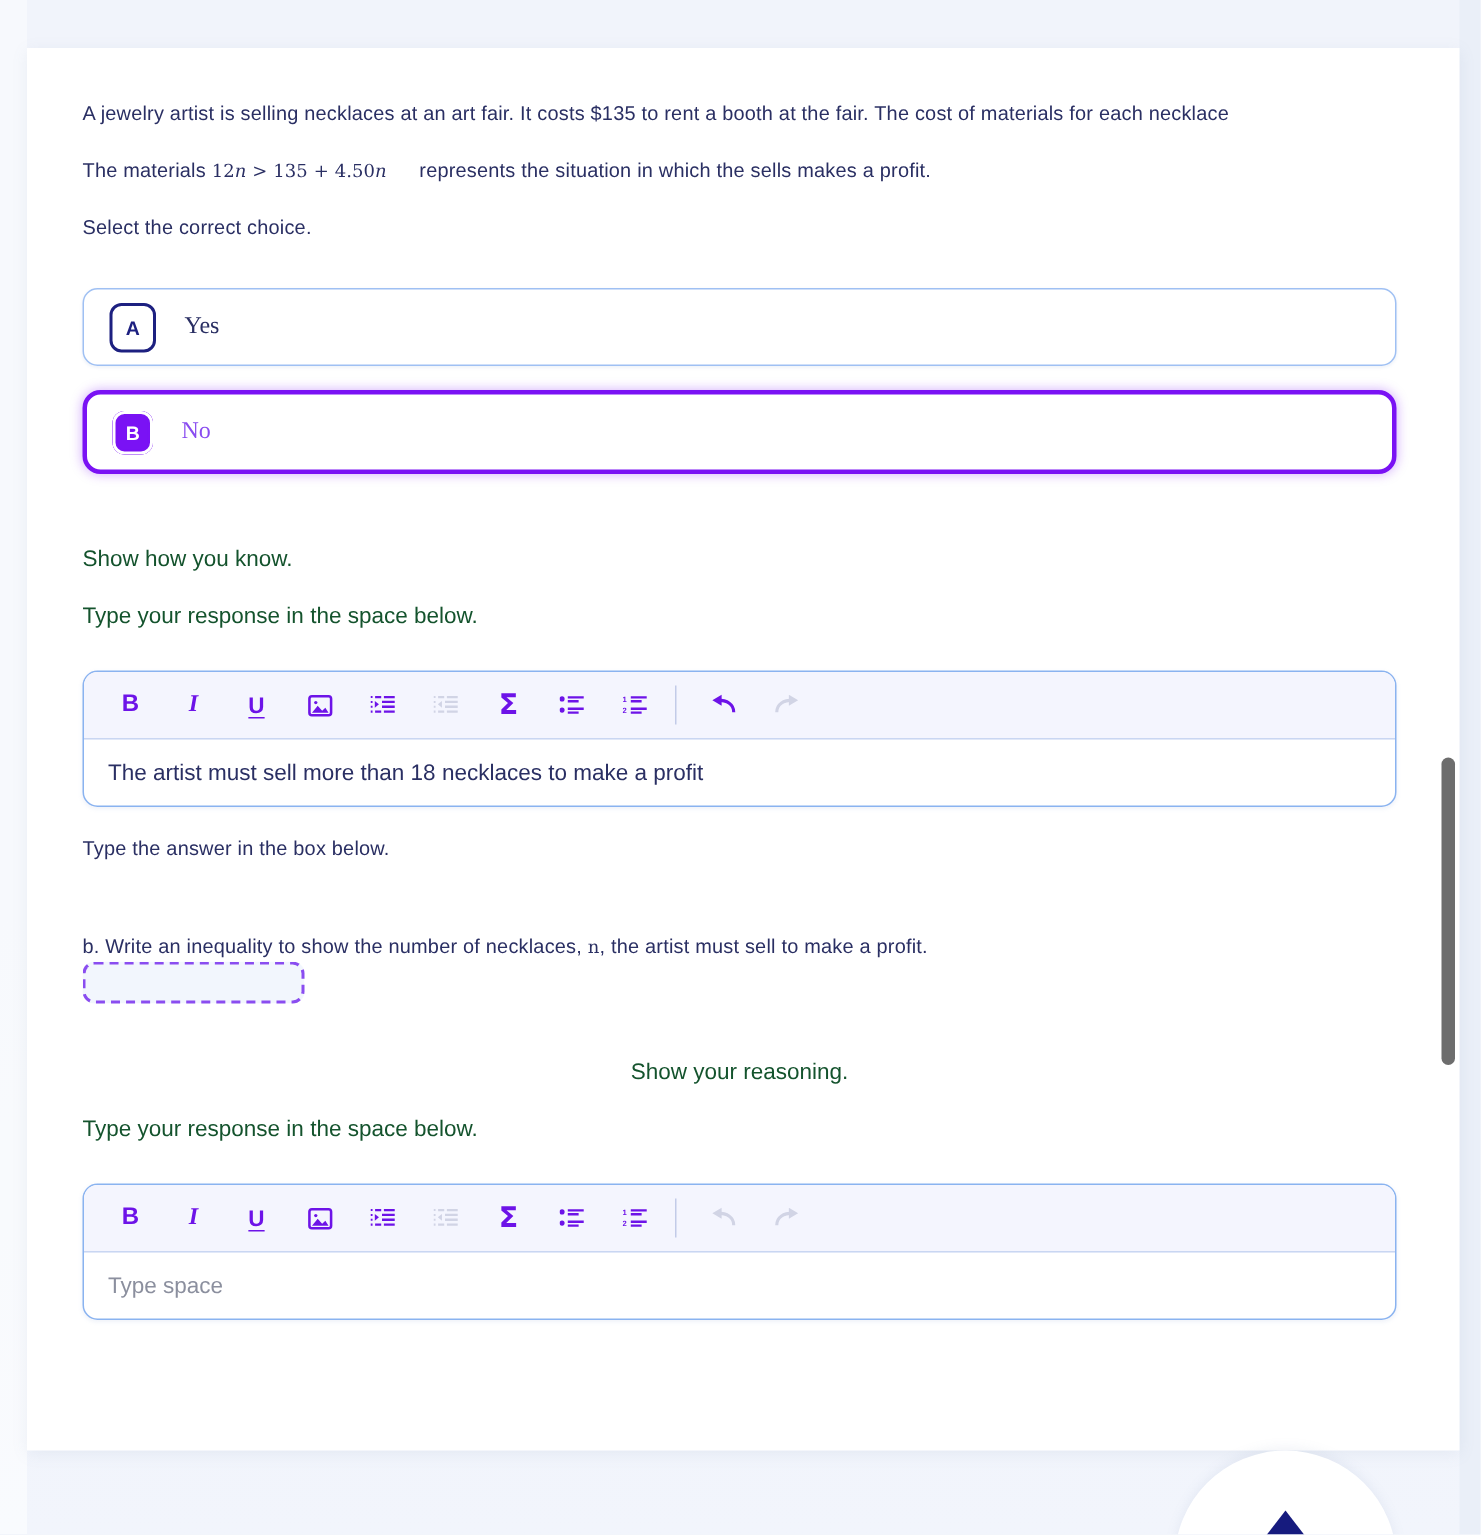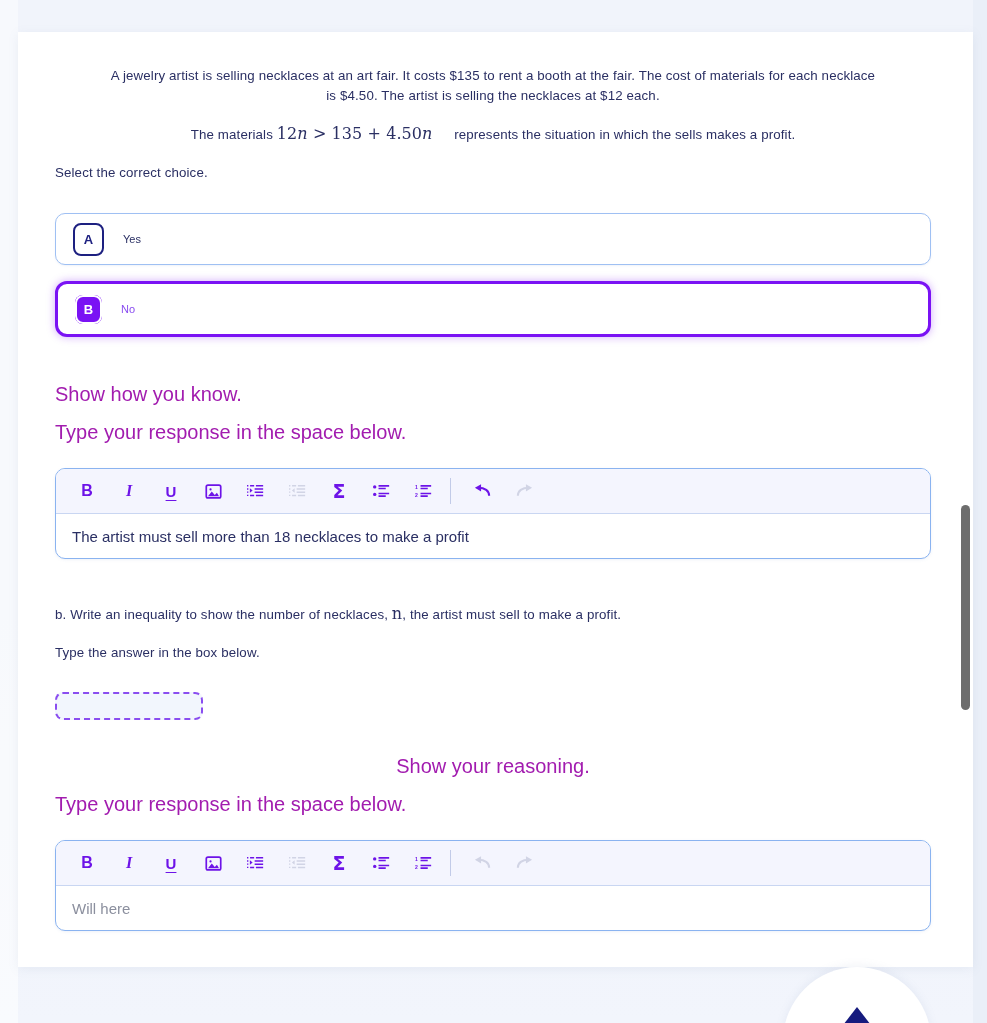--- a/index.html
+++ b/index.html
@@ -60,32 +60,32 @@
   }
 
   
   .q-text {
     color: #2a2f63;
     font-size: 13.3px;
     line-height: 20px;
     letter-spacing: 0.01em;
     margin: 0 0 0 0;
   }
-  .q-para { margin-bottom: 18px; text-align: center; }
+  .q-para { margin-bottom: 18px; }
   .mathy {
     font-family: "DejaVu Serif", "Liberation Serif", serif;
-    font-size: 16px;
+    font-size: 12px;
     letter-spacing: 0.005em;
   }
   .mathy .v { font-style: italic; }
   .spacer-after-math { display: inline-block; width: 14px; }
 
   .section-label {
-    color: #a21caf;
-    font-size: 20px;
+    color: #14532d;
+    font-size: 15px;
     line-height: 22px;
     margin: 0;
   }
 
   
   .choice {
     box-sizing: border-box;
     width: 876px;
     height: 52px;
     border-radius: 10px;
@@ -122,21 +122,22 @@
     color: #1d2080;
     background: #fff;
   }
   .badge.filled {
     background: #7a12f4;
     color: #ffffff;
     box-shadow: inset 0 0 0 2px #ffffff, inset 0 0 0 3.5px #7a12f4;
   }
   .choice-label {
     margin-left: 19px;
-    font-size: 11px;
+    font-size: 16px;
+    font-family: Liberation Serif, serif;
   }
   .choice.unselected .choice-label { color: #2a2f63; }
   .choice.selected .choice-label { color: #8a4df0; text-align: right; }
 
   
   .editor {
     box-sizing: border-box;
     width: 876px;
     border: 1px solid #8ab3f0;
     border-radius: 10px;
@@ -241,21 +242,20 @@
 
   <div class="page-gutter-left"></div>
   <div class="top-band"></div>
   <div class="right-edge"></div>
 
   <div class="card">
     <div class="card-inner">
 
       <div class="q-para">
         <div class="q-text">A jewelry artist is selling necklaces at an art fair. It costs $135 to rent a booth at the fair. The cost of materials for each necklace</div>
-        <div class="q-text">is $4.50. The artist is selling the necklaces at $12 each.</div>
       </div>
 
       <div class="q-text q-para">
         <span>The materials</span>
         <span class="mathy">12<span class="v">n</span> &gt; 135 + 4.50<span class="v">n</span></span>
         <span class="spacer-after-math"></span>
         <span>represents the situation in which the sells makes a profit.</span>
       </div>
 
       <div class="q-text" style="margin-bottom:30px;">Select the correct choice.</div>
@@ -326,24 +326,24 @@
           <div class="tb-btn disabled">
             <svg width="19" height="16" viewBox="0 0 20 16">
                 <path d="M3 13 C3 7.5 7.5 4.6 14.5 4.6" stroke="#c6c9dd" stroke-width="2.2" fill="none"></path>
                 <path d="M11.5 0.8 L18 4.7 L11.5 8.6 Z" fill="#c6c9dd"></path>
               </svg>
           </div>
         </div>
         <div class="editor-body">The artist must sell more than 18 necklaces to make a profit</div>
       </div>
 
+      <div class="q-text" style="margin-top:18px; margin-bottom:29px;">Type the answer in the box below.</div>
       <div class="q-text" style="margin-top:45px;">
         b. Write an inequality to show the number of necklaces, <span class="mathy v">n</span>, the artist must sell to make a profit.
       </div>
-      <div class="q-text" style="margin-top:18px; margin-bottom:29px;">Type the answer in the box below.</div>
 
       <div class="math-box"></div>
 
       <div class="section-label" style="margin-top:35px;text-align:center;">Show your reasoning.</div>
       <div class="section-label" style="margin-top:16px; margin-bottom:25px;">Type your response in the space below.</div>
 
       <div class="editor">
         <div class="editor-toolbar">
           <div class="tb-btn tb-bold">B</div>
           <div class="tb-btn tb-italic">I</div>
@@ -393,21 +393,21 @@
                 <path d="M8.5 0.8 L2 4.7 L8.5 8.6 Z" fill="#c6c9dd"></path>
               </svg>
           </div>
           <div class="tb-btn disabled">
             <svg width="19" height="16" viewBox="0 0 20 16">
                 <path d="M3 13 C3 7.5 7.5 4.6 14.5 4.6" stroke="#c6c9dd" stroke-width="2.2" fill="none"></path>
                 <path d="M11.5 0.8 L18 4.7 L11.5 8.6 Z" fill="#c6c9dd"></path>
               </svg>
           </div>
         </div>
-        <div class="editor-body placeholder">Will here</div>
+        <div class="editor-body placeholder">Type space</div>
       </div>
 
     </div>
   </div>
 
   <div class="scroll-top-btn">
     <div class="tri-up"></div>
   </div>
 
   <div class="scrollbar-track">

